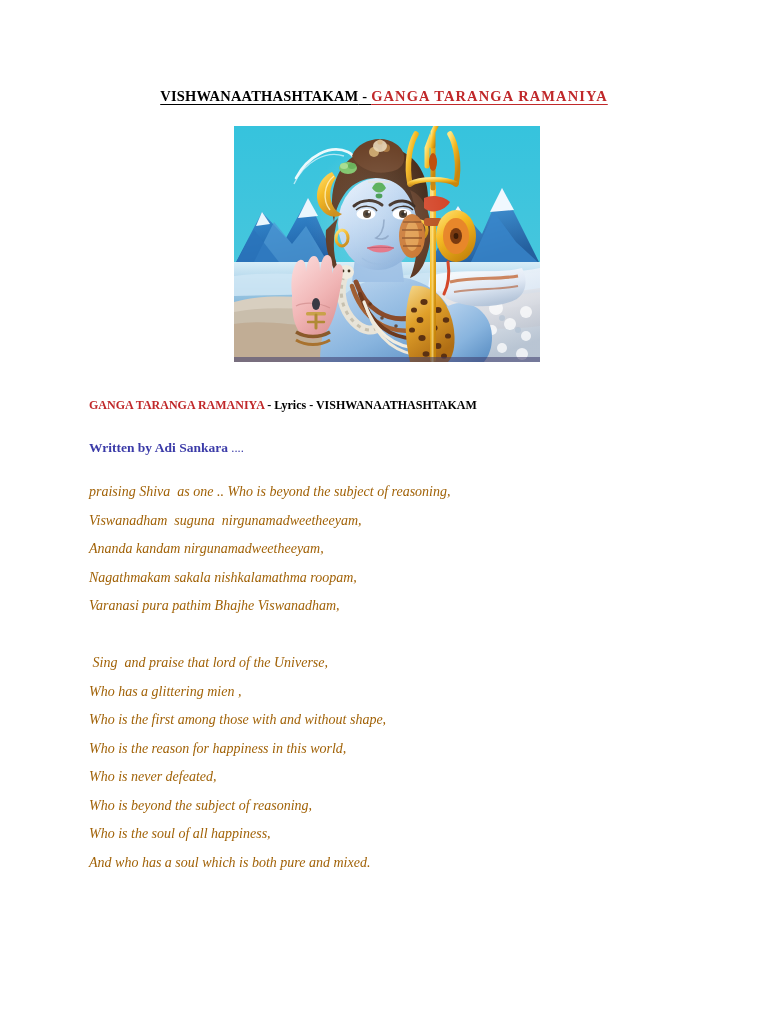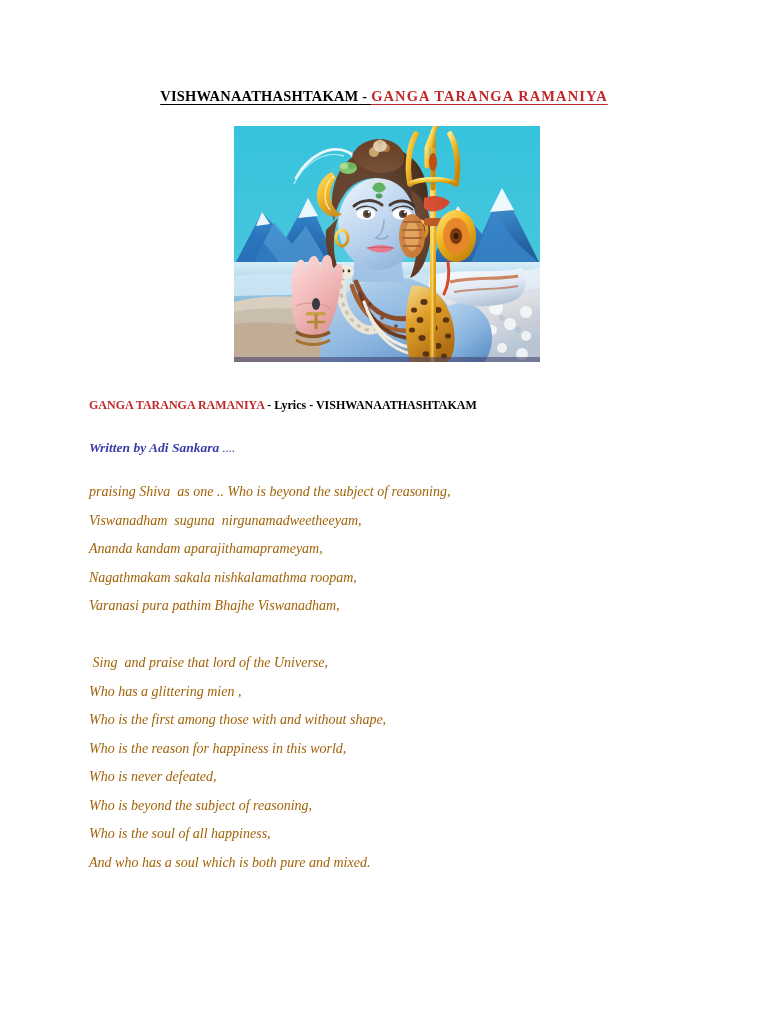--- a/index.html
+++ b/index.html
@@ -71,21 +71,20 @@
     white-space: nowrap;
   }
   .lyrics-heading .lh-red   { color: #C0282A; }
   .lyrics-heading .lh-black { color: #000000; }
 
   .byline {
     position: absolute;
     top: 440px;
     left: 89px;
     font-size: 13.5px;
-    font-style: italic;
     font-weight: bold;
     color: #3B3BA8;
     white-space: nowrap;
     text-align: center;
   }
   .byline .by-dots { font-weight: normal; font-size: 12.5px; }
 
   
   .verse {
     position: absolute;
@@ -377,21 +376,21 @@
     <span class="lh-red">GANGA TARANGA RAMANIYA</span><span class="lh-black"> - Lyrics - VISHWANAATHASHTAKAM</span>
   </div>
 
   <div class="byline">
     <span>Written by  Adi Sankara </span><span class="by-dots">....</span>
   </div>
 
   <div class="verse verse-1">
     <p>praising Shiva  as one .. Who is beyond the subject of reasoning,</p>
     <p>Viswanadham  suguna  nirgunamadweetheeyam,</p>
-    <p>Ananda kandam aparajithamaprameyam,</p>
+    <p>Ananda kandam nirgunamadweetheeyam,</p>
     <p>Nagathmakam sakala nishkalamathma roopam,</p>
     <p>Varanasi pura pathim Bhajhe Viswanadham,</p>
   </div>
 
   <div class="verse verse-2">
     <p> Sing  and praise that lord of the Universe,</p>
     <p>Who has a glittering mien ,</p>
     <p>Who is the first among those with and without shape,</p>
     <p>Who is the reason for happiness in this world,</p>
     <p>Who is never defeated,</p>

